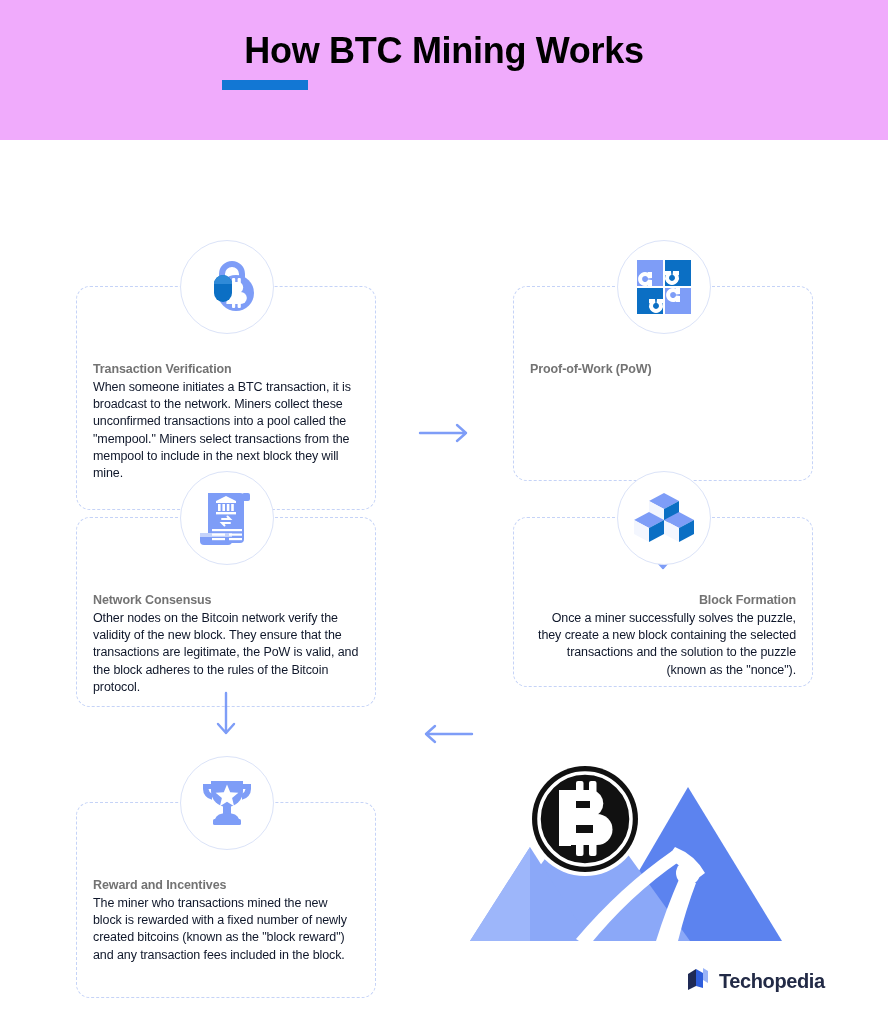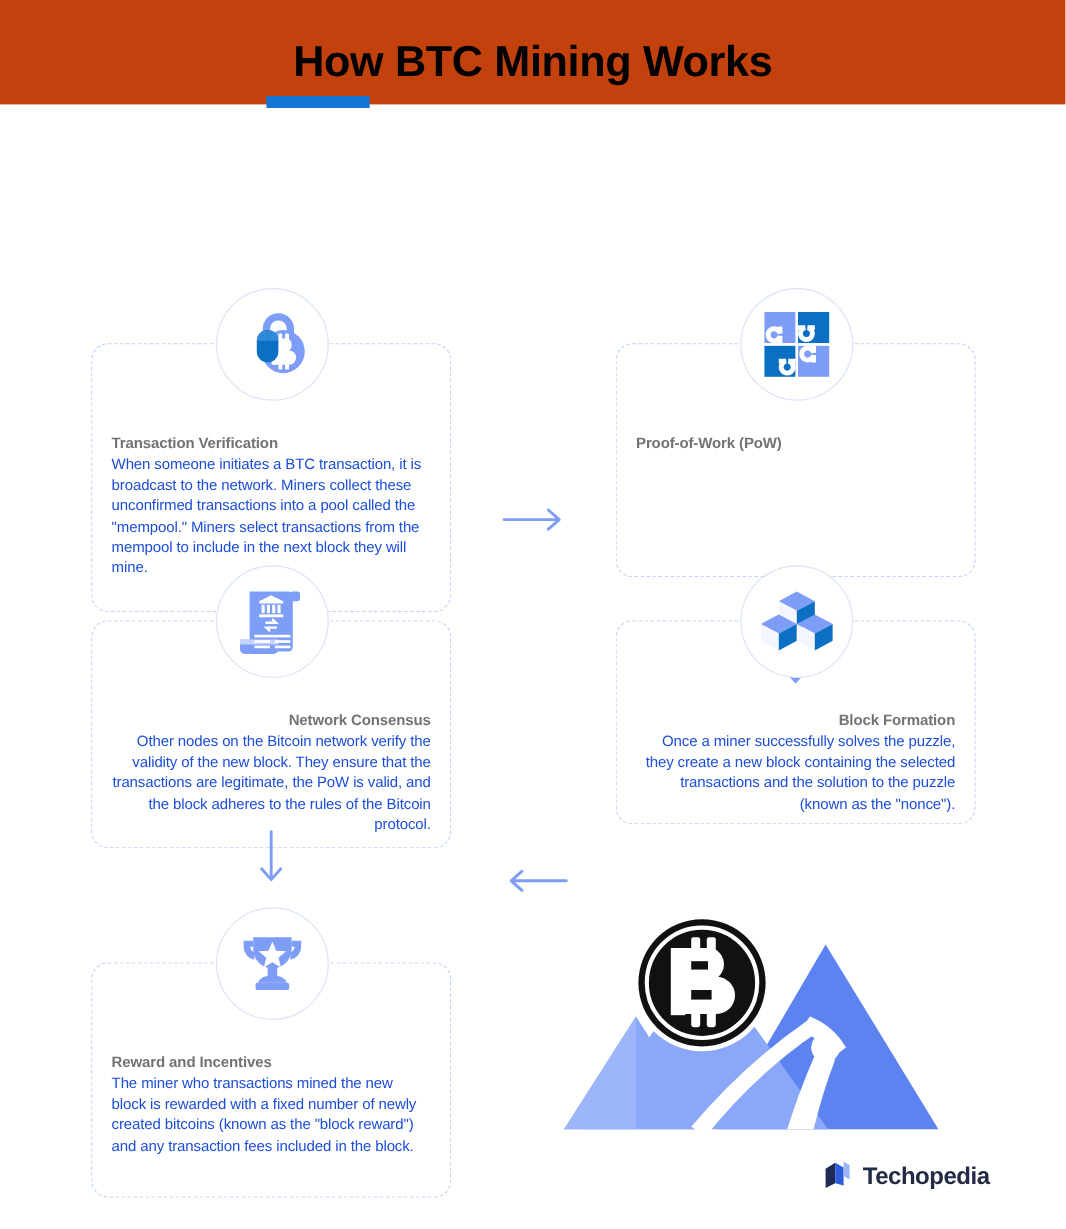--- a/index.html
+++ b/index.html
@@ -4,22 +4,22 @@
 <style>
   html,body{margin:0;padding:0;}
   body{
     width:888px;height:1024px;
     background:#ffffff;
     font-family:"Liberation Sans","DejaVu Sans",sans-serif;
     overflow:hidden;
     position:relative;
   }
   .header{
-    position:absolute;left:0;top:0;width:888px;height:87px;
-    background:#c2410c;
+    position:absolute;left:0;top:0;width:888px;height:140px;
+    background:#f0abfc;
   }
   .header-title{
     position:absolute;left:0;top:30px;width:888px;
     text-align:center;
     font-size:36px;font-weight:bold;color:#000000;
     letter-spacing:-0.3px;
   }
   .header-rule{
     position:absolute;left:222px;top:80px;width:86px;height:10px;
     background:#1277d4;
@@ -35,21 +35,21 @@
     border:1px dashed #c5d3f7;
     border-radius:14px;
     box-sizing:border-box;
   }
   .card-inner{padding:20px 16px 16px 16px;}
   .card-title{
     font-size:12.5px;font-weight:bold;color:#737373;
     margin:0 0 1px 0;line-height:17px;letter-spacing:-0.1px;
   }
   .card-body{
-    font-size:12.5px;color:#1d4ed8;line-height:17.2px;
+    font-size:12.5px;color:#0f172a;line-height:17.2px;
     margin:0;letter-spacing:-0.1px;
   }
 
   .icon-circle{
     position:absolute;
     width:92px;height:92px;border-radius:50%;
     background:#ffffff;border:1px solid #dbe3f8;
     display:flex;align-items:center;justify-content:center;
     z-index:3;
   }
@@ -195,21 +195,21 @@
         </g>
         <g fill="#ffffff">
           <rect x="14" y="40" width="30" height="2.2"></rect>
           <rect x="14" y="44.5" width="13" height="2.2"></rect>
           <rect x="31" y="44.5" width="13" height="2.2"></rect>
           <rect x="14" y="49" width="13" height="2.2"></rect>
           <rect x="31" y="49" width="13" height="2.2"></rect>
         </g>
       </svg>
     </div>
-    <div class="card" style="left:0;top:46px;width:300px;height:190px;text-align:right;">
+    <div class="card" style="left:0;top:46px;width:300px;height:190px;">
       <div class="card-inner" style="padding-top:74px;">
         <p class="card-title">Network Consensus</p>
         <p class="card-body">Other nodes on the Bitcoin network verify the validity of the new block. They ensure that the transactions are legitimate, the PoW is valid, and the block adheres to the rules of the Bitcoin protocol.</p>
       </div>
     </div>
   </div>
 
   <div class="conn" style="left:214px;top:570px;">
     <svg width="24" height="48" viewBox="0 0 24 48">
       <path d="M12 2 V42 M4 33 L12 42 L20 33" fill="none" stroke="#7e9df7" stroke-width="2.4" stroke-linecap="round" stroke-linejoin="round"></path>

